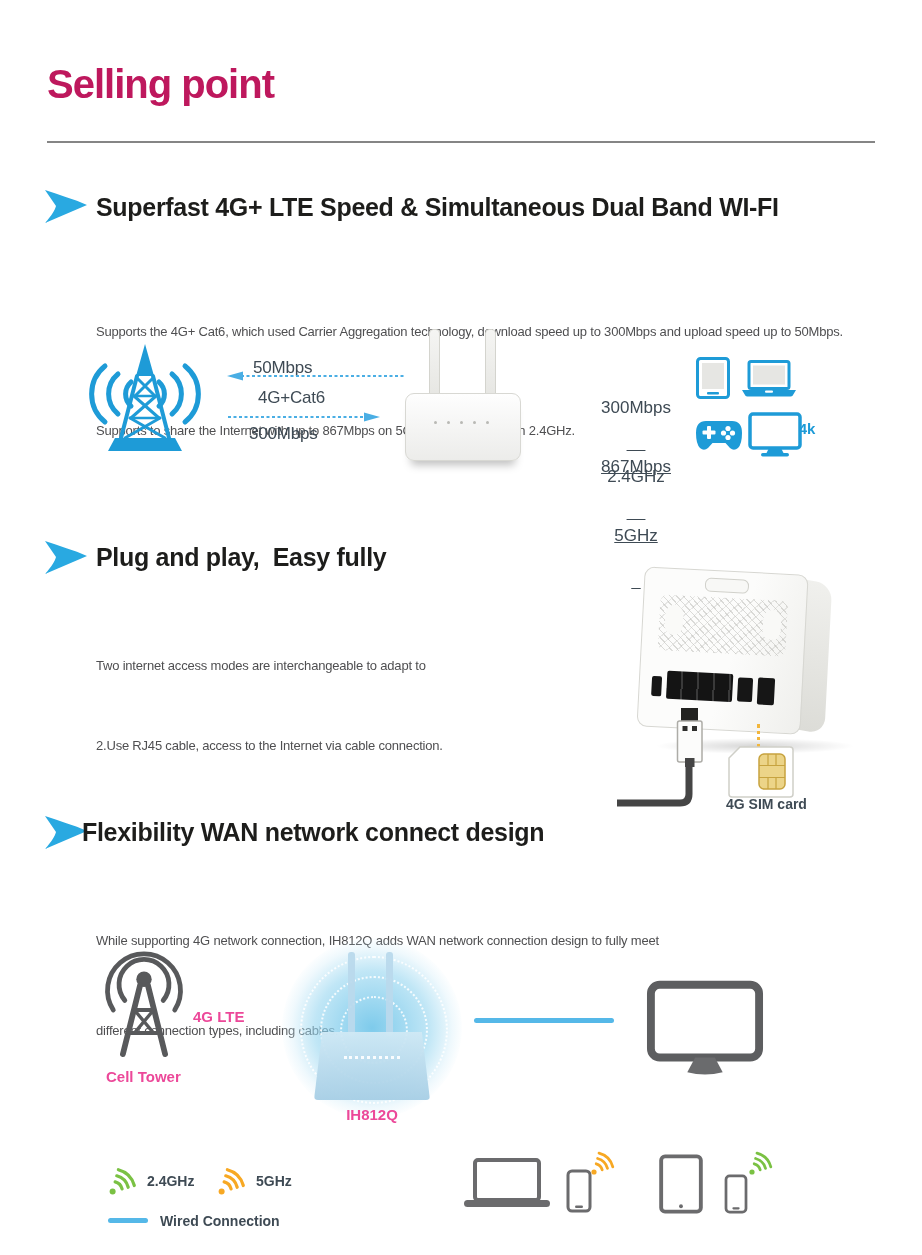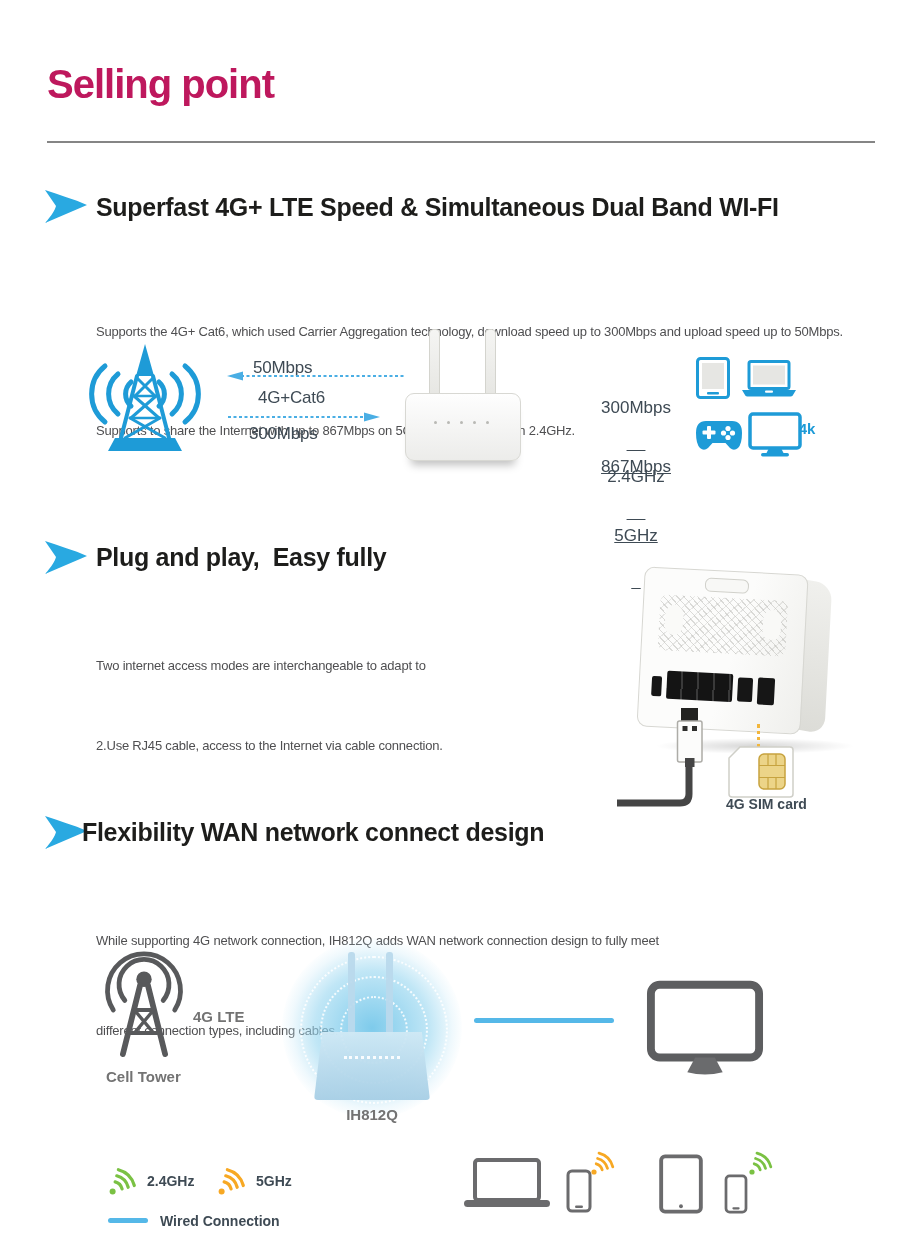--- a/index.html
+++ b/index.html
@@ -6,21 +6,21 @@
   .page{position:relative;width:922px;height:1255px;background:#ffffff;overflow:hidden;
         font-family:"Liberation Sans","DejaVu Sans",sans-serif;}
   .abs{position:absolute;}
   .h1{font-size:40px;font-weight:bold;color:#be185d;letter-spacing:-1px;white-space:pre;}
   .rule{height:2px;background:#858585;}
   .sec-h{font-size:25px;font-weight:bold;color:#1d1d1b;letter-spacing:-0.3px;white-space:pre;}
   .body-txt{font-size:13px;color:#4f4f51;letter-spacing:-0.2px;white-space:pre;}
   .slabel{color:#3e4a54;font-size:17px;letter-spacing:-0.2px;white-space:pre;}
   .slabel2{color:#3e4a54;font-size:17px;line-height:23px;text-align:center;white-space:pre;}
   .minilabel{color:#3e4a54;font-weight:bold;font-size:14px;white-space:pre;}
-  .graylabel{color:#737373;font-weight:bold;font-size:15px;white-space:pre;}
+  .graylabel{color:#ec4899;font-weight:bold;font-size:15px;white-space:pre;}
   .wired{background:#55b8e8;border-radius:3px;}
   .antenna{background:linear-gradient(180deg,#f5f5f3,#e3e3df);border:1px solid #d4d4ce;border-radius:4px 4px 2px 2px;}
   .led{width:3px;height:3px;border-radius:50%;background:#b9b9b5;}
   .ring{border:2px dotted rgba(255,255,255,0.85);border-radius:50%;position:absolute;}
   .port{background:#161616;border-radius:2px;}
 </style>
 </head>
 <body>
 
 <div class="page">

